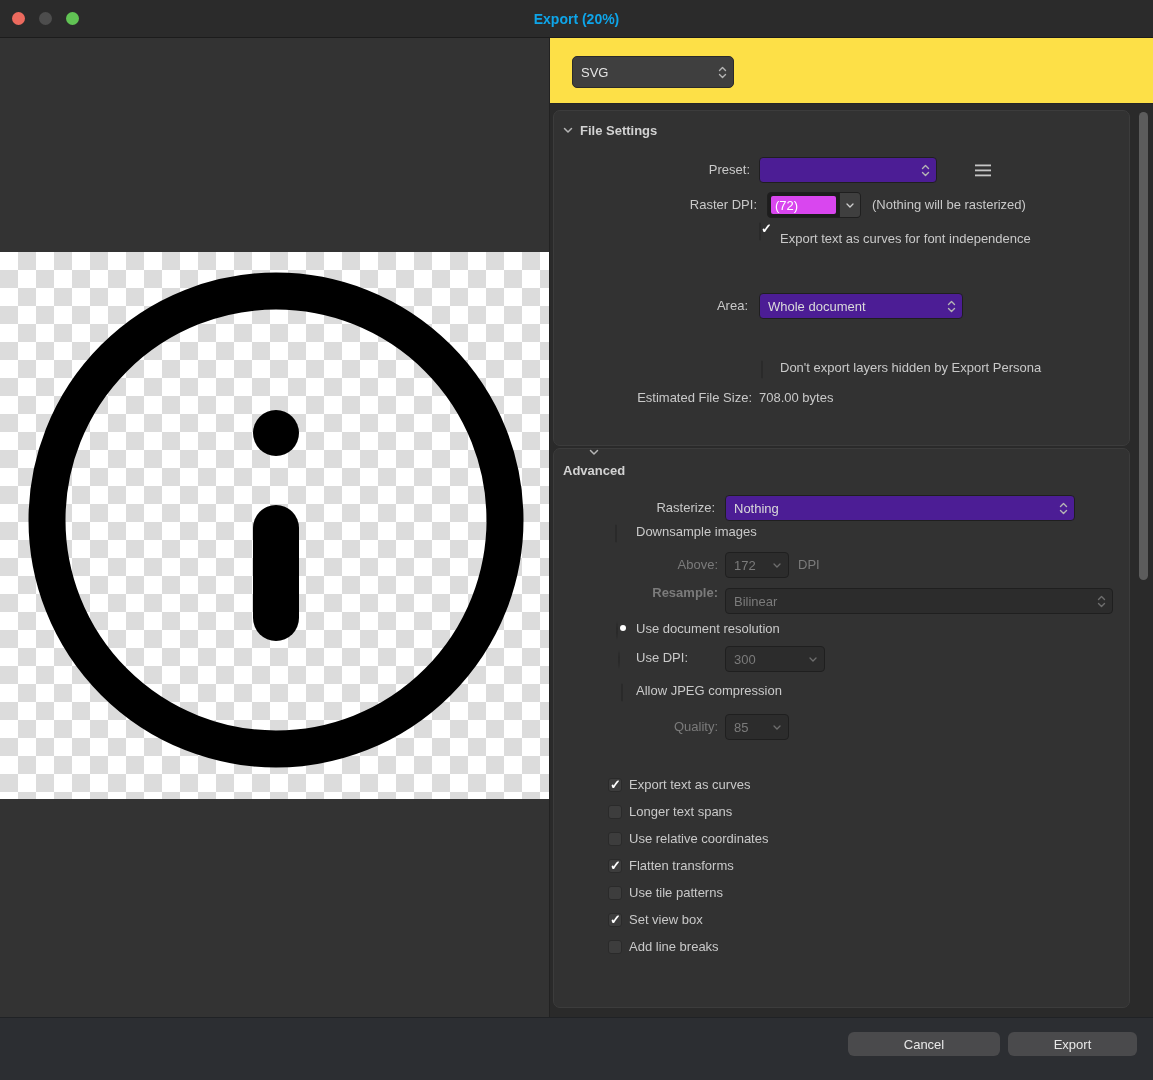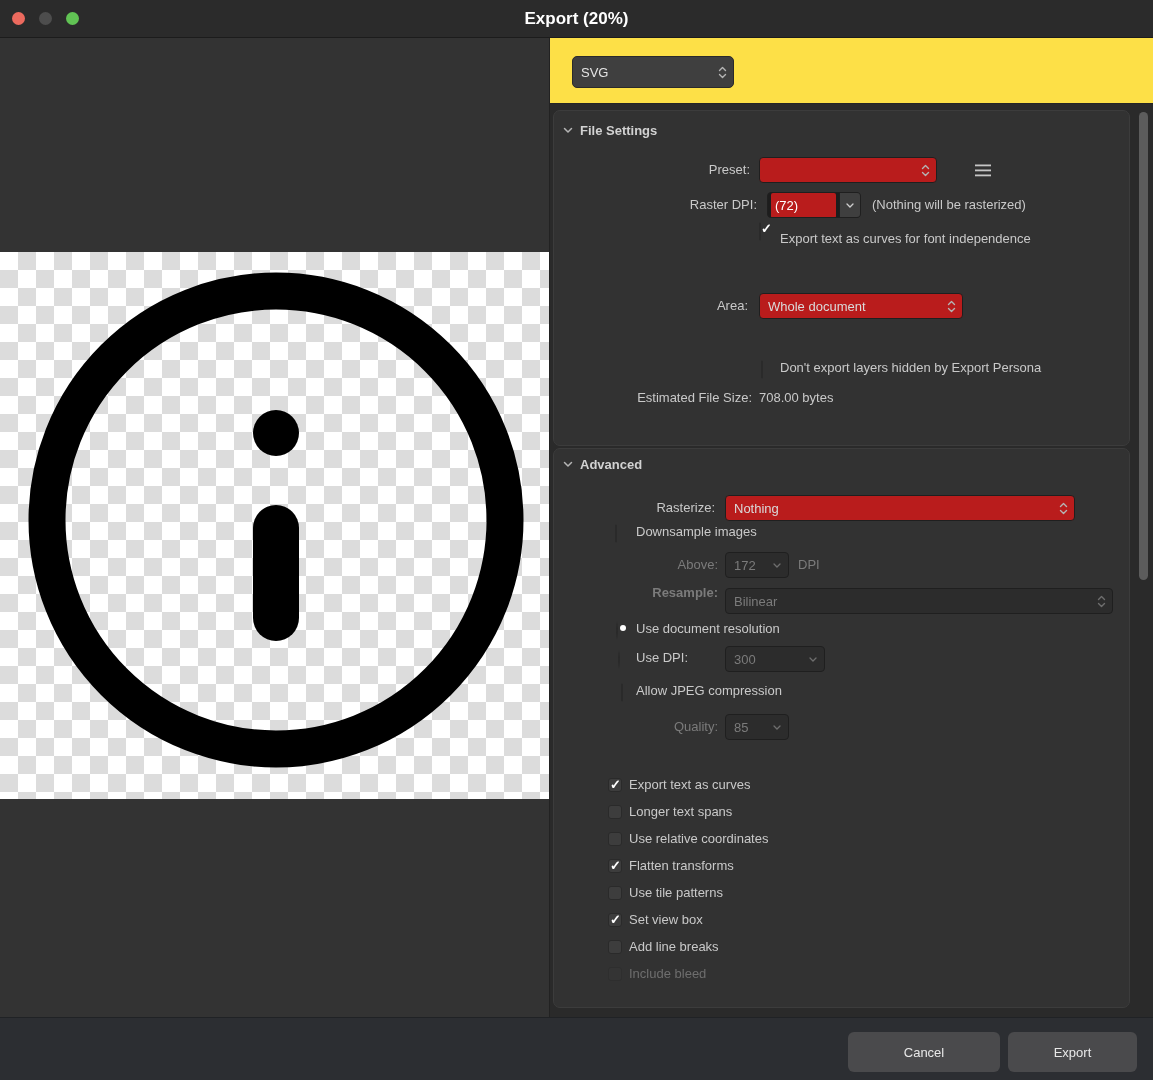--- a/index.html
+++ b/index.html
@@ -7,21 +7,21 @@
     position:relative;width:1153px;height:1080px;overflow:hidden;
     background:#2a2a2a;font-family:"Liberation Sans",sans-serif;
     -webkit-font-smoothing:antialiased;
   }
   
   .titlebar{
     position:absolute;left:0;top:0;width:1153px;height:38px;box-sizing:border-box;
     background:#2b2b2b;border-bottom:1px solid #1c1c1c;
     display:flex;align-items:center;justify-content:center;
   }
-  .title{font-size:17px;font-weight:700;color:#ffffff;}
+  .title{font-size:14px;font-weight:700;color:#0ea5e9;}
   .traffic{position:absolute;left:12px;top:12px;display:flex;gap:14px;}
   .tl{width:13px;height:13px;border-radius:50%;display:inline-block;}
   .tl.red{background:#ec6a5e;}
   .tl.gray{background:#4d4d4d;}
   .tl.green{background:#61c354;}
 
   
   .preview{position:absolute;left:0;top:38px;width:549px;height:979px;background:#333333;}
   .checker{
     position:absolute;left:0;top:214px;width:549px;height:547px;
@@ -45,35 +45,35 @@
   .sec-title{font-size:13px;font-weight:700;color:#d2d2d2;white-space:nowrap;}
 
   .lbl{font-size:13px;color:#c9c9c9;white-space:nowrap;line-height:18px;}
   .rl{position:absolute;text-align:right;}
   .al{position:absolute;}
   .dim, .dim .lbl{color:#7b7b7b !important;}
 
   
   .select{
     position:absolute;height:26px;box-sizing:border-box;
-    background:#b91c1c;border:1px solid #1f1f1f;border-radius:4px;
+    background:#4c1d95;border:1px solid #1f1f1f;border-radius:4px;
     display:flex;align-items:center;justify-content:space-between;
     padding:0 6px 0 8px;font-size:13px;color:#dadada;cursor:default;
   }
   .select.big{height:32px;background:#3f3f3f;border:1px solid #2a2a2a;border-radius:5px;color:#e4e4e4;}
   .select.disabled{background:#2c2c2c;color:#7b7b7b;}
   .chev{color:#b5b5b5;display:flex;align-items:center;}
   .select.disabled .chev{color:#6e6e6e;}
 
   .combo{
     position:absolute;height:26px;box-sizing:border-box;display:flex;
     border:1px solid #1f1f1f;border-radius:4px;overflow:hidden;background:#1d1d1d;
   }
   .combo-field{flex:1;display:flex;align-items:center;padding:2px 3px;font-size:13px;color:#e6e6e6;}
-  .sel-highlight{flex:1;display:flex;align-items:center;background:#b91c1c;color:#ffffff;padding:0 4px;border-radius:2px;height:25px;}
+  .sel-highlight{flex:1;display:flex;align-items:center;background:#d946ef;color:#ffffff;padding:0 4px;border-radius:2px;height:18px;}
   .combo-btn{width:20px;background:#3f3f3f;display:flex;align-items:center;justify-content:center;border-left:1px solid #1f1f1f;}
 
   .mini{
     position:absolute;height:26px;box-sizing:border-box;
     background:#2c2c2c;border:1px solid #1f1f1f;border-radius:4px;
     display:flex;align-items:center;justify-content:space-between;
     padding:0 7px 0 8px;font-size:13px;color:#7b7b7b;
   }
   .mini .chev{color:#6e6e6e;}
 
@@ -103,21 +103,21 @@
 
   
   .scroll-thumb{position:absolute;left:589px;top:74px;width:9px;height:468px;border-radius:4.5px;background:#5c5c5c;}
 
   
   .footer{
     position:absolute;left:0;top:1017px;width:1153px;height:63px;box-sizing:border-box;
     background:#2c2e32;border-top:1px solid #202225;
   }
   .btn{
-    position:absolute;top:14px;height:40px;box-sizing:border-box;border:none;border-radius:6px;
+    position:absolute;top:14px;height:24px;box-sizing:border-box;border:none;border-radius:6px;
     background:#4a4a4c;color:#e8e8e8;font-size:13px;font-family:"Liberation Sans",sans-serif;cursor:default;
   }
   .btn.cancel{left:848px;width:152px;}
   .btn.export{left:1008px;width:129px;}
 </style>
 </head>
 <body>
 
 <div class="window">
 
@@ -207,21 +207,21 @@
       </div>
 
       <span class="checkbox al" style="left:205px;top:250px;"></span>
       <span class="lbl al" style="left:226px;top:248px;">Don't export layers hidden by Export Persona</span>
 
       <span class="lbl rl" style="left:0;width:198px;top:278px;">Estimated File Size:</span>
       <span class="lbl al" style="left:205px;top:278px;">708.00 bytes</span>
     </div>
 
     <div class="panel adv">
-      <div class="sec-header" style="top:8px;">
+      <div class="sec-header" style="top:0;flex-direction:column;">
         <span class="chev">
           <svg width="10" height="7" viewBox="0 0 10 7">
               <path d="M1.5 1.5L5 5 8.5 1.5" fill="none" stroke="#b5b5b5" stroke-width="1.5" stroke-linecap="round" stroke-linejoin="round"></path>
             </svg>
         </span>
         <span class="sec-title">Advanced</span>
       </div>
 
       <span class="lbl rl" style="left:0;width:161px;top:50px;">Rasterize:</span>
       <div class="select" style="left:171px;top:46px;width:350px;">
@@ -306,24 +306,20 @@
     <span class="lbl opt-label">Use tile patterns</span>
   </div>
           <div class="opt-row">
     <span class="checkbox checked"></span>
     <span class="lbl opt-label">Set view box</span>
   </div>
           <div class="opt-row">
     <span class="checkbox"></span>
     <span class="lbl opt-label">Add line breaks</span>
   </div>
-          <div class="opt-row disabled">
-    <span class="checkbox disabled"></span>
-    <span class="lbl opt-label">Include bleed</span>
-  </div>
         </div>
     </div>
 
     <div class="scroll-thumb"></div>
   </div>
 
   <div class="footer">
     <button class="btn cancel">Cancel</button>
     <button class="btn export">Export</button>
   </div>

